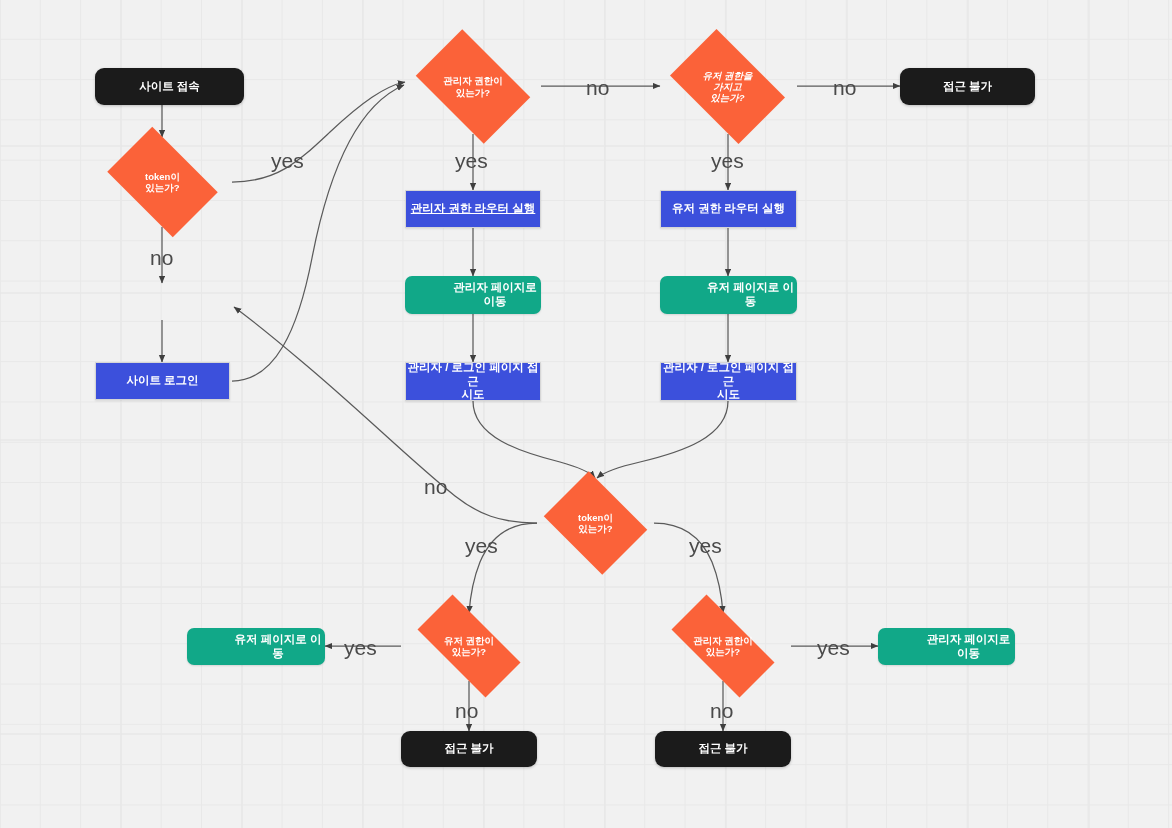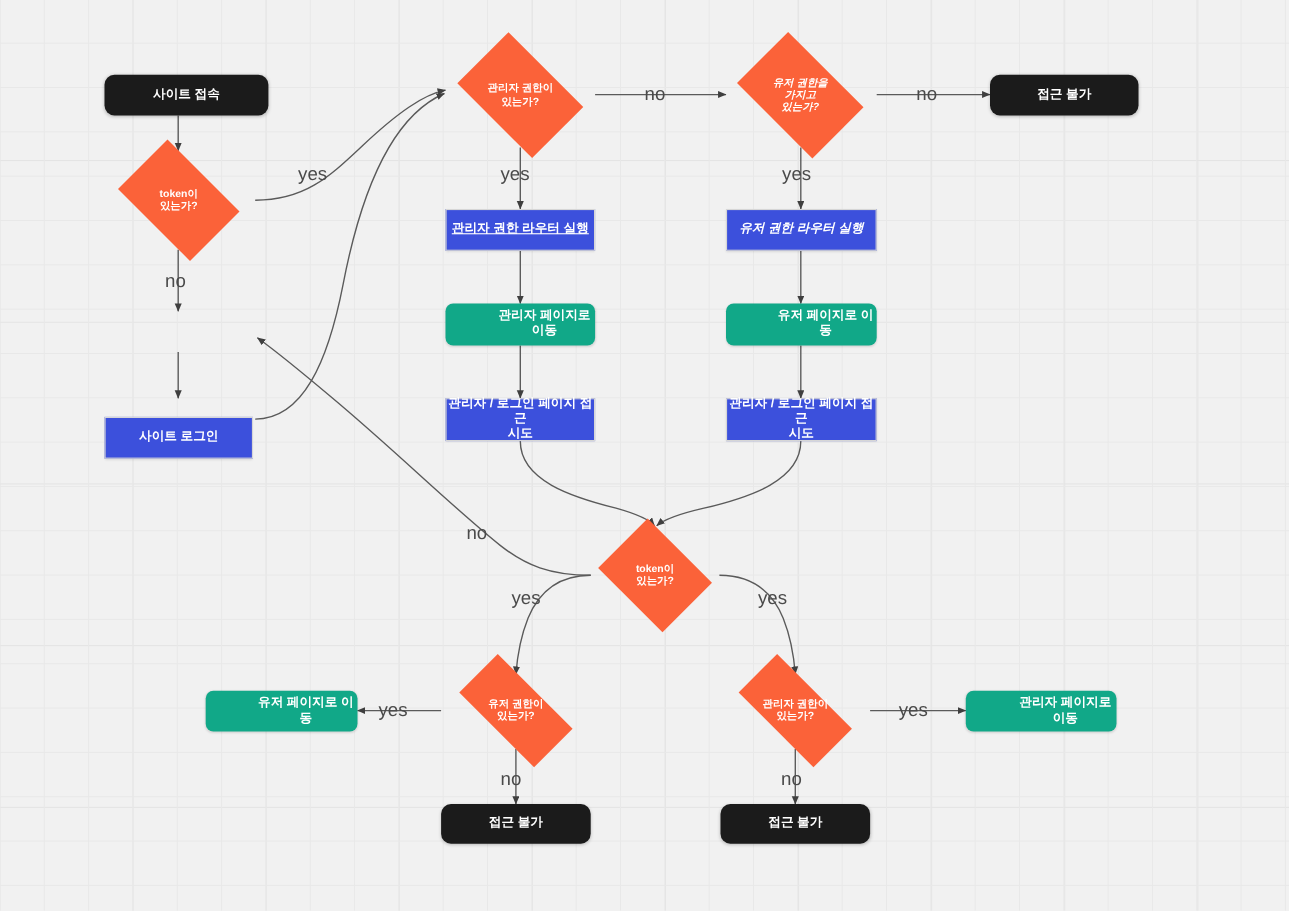--- a/index.html
+++ b/index.html
@@ -80,21 +80,21 @@
     transform-origin: center;
   }
   .node.decision .dia-label {
     position: relative;
     z-index: 2;
     padding: 0 4px;
   }
   .edge-label {
     position: absolute;
     color: #4a4a4a;
-    font-size: 17px;
+    font-size: 21px;
     font-weight: 400;
     line-height: 1;
     white-space: nowrap;
     font-family: "Liberation Sans", "DejaVu Sans", sans-serif;
   }
 </style>
 </head>
 <body>
 
 <div id="canvas">
@@ -157,21 +157,21 @@
     <span>사이트 접속</span>
   </div>
 
   <div class="node decision" style="left:97px; top:137px; width:131px; height:90px;">
     <div class="dia-shape"></div>
     <span class="dia-label">token이
 있는가?</span>
   </div>
 
 
-  <div class="node process" style="left:95px; top:362px; width:135px; height:38px;margin-top:17px;">
+  <div class="node process" style="left:95px; top:362px; width:135px; height:38px;">
     <span>사이트 로그인</span>
   </div>
 
   <div class="node decision" style="left:405px; top:40px; width:136px; height:93px;">
     <div class="dia-shape"></div>
     <span class="dia-label">관리자 권한이
 있는가?</span>
   </div>
 
   <div class="node decision" style="left:659px; top:40px; width:137px; height:93px;font-style:italic;">
@@ -182,21 +182,21 @@
   </div>
 
   <div class="node terminal" style="left:900px; top:68px; width:135px; height:37px;">
     <span>접근 불가</span>
   </div>
 
   <div class="node process" style="left:405px; top:190px; width:136px; height:38px;text-decoration:underline;">
     <span>관리자 권한 라우터 실행</span>
   </div>
 
-  <div class="node process" style="left:660px; top:190px; width:137px; height:38px;font-style:italic;">
+  <div class="node process" style="left:660px; top:190px; width:137px; height:38px;">
     <span>유저 권한 라우터 실행</span>
   </div>
 
   <div class="node success" style="left:405px; top:276px; width:136px; height:38px;">
     <span>관리자 페이지로 이동</span>
   </div>
 
   <div class="node success" style="left:660px; top:276px; width:137px; height:38px;">
     <span>유저 페이지로 이동</span>
   </div>

